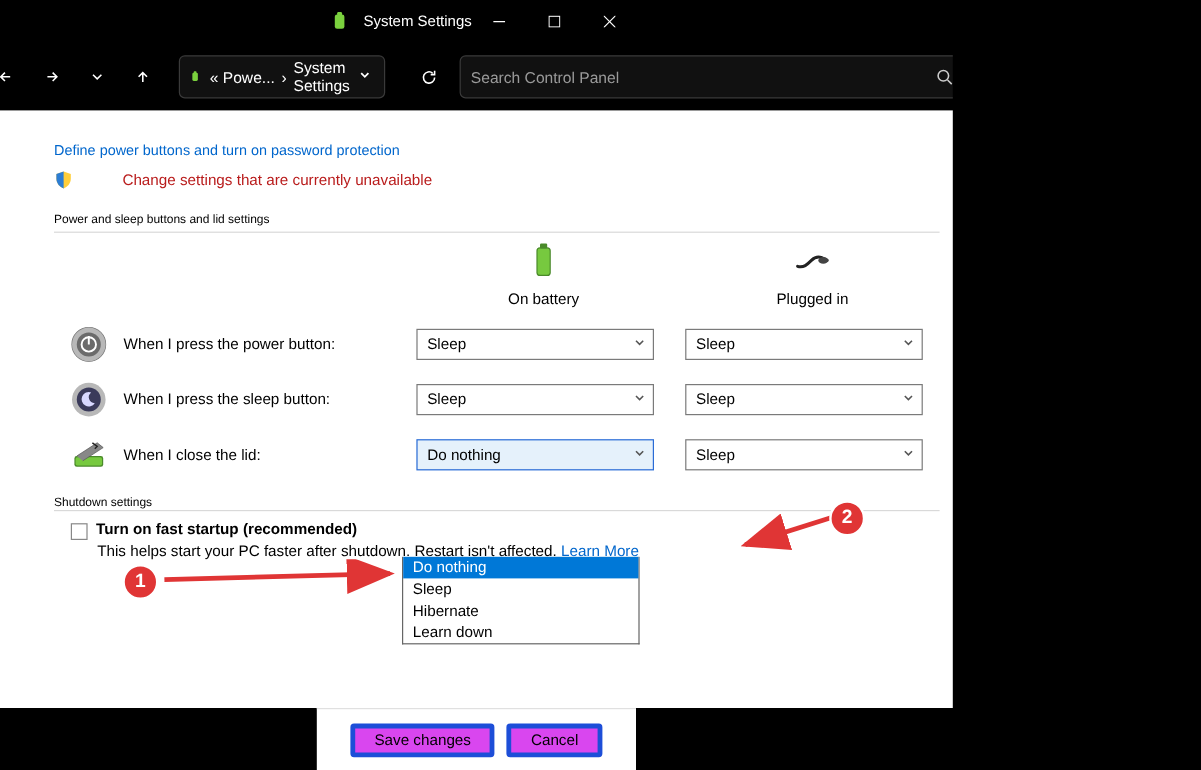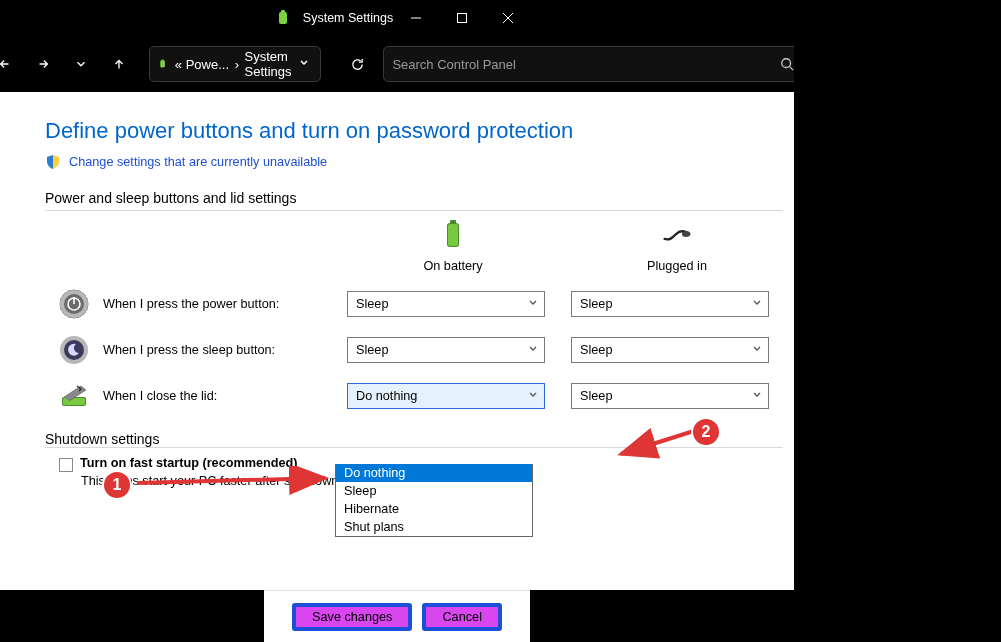--- a/index.html
+++ b/index.html
@@ -25,27 +25,27 @@
 .refresh-btn { width: 40px; height: 36px; display: flex; align-items: center; justify-content: center; color: #fff; }
 .search-box { width: 420px; height: 36px; border: 1px solid #3a3a3a; border-radius: 5px; display: flex; align-items: center; background: #111; color: #9a9a9a; font-size: 13px; padding: 0 8px; margin-left: 0; }
 .search-box .spacer { flex: 1; }
 
 
 .content-wrap { flex: 1; background: #fff; position: relative; display: flex; }
 .content { flex: 1; padding: 26px 80px 0 130px; color: #000; overflow: hidden; position: relative; }
 .scrollbar { width: 16px; background: #f1f1f1; position: relative; }
 .scrollbar .thumb { position: absolute; left: 2px; right: 2px; top: 4px; height: 330px; background: #c0c0c0; border-radius: 3px; }
 
-h1.page-title { color: #0066cc; font-size: 22px; font-weight: 400; margin-bottom: 10px; }
+h1.page-title { color: #0066cc; font-size: 12px; font-weight: 400; margin-bottom: 10px; }
 .subtitle { font-size: 12.7px; color: #000; line-height: 1.5; margin-bottom: 8px; max-width: 730px; }
 .admin-link { display: flex; align-items: center; gap: 8px; font-size: 12.7px; margin-top: 4px; }
-.admin-link a { color: #1d4ed8; text-decoration: none; }
+.admin-link a { color: #b91c1c; text-decoration: none; margin-left: 33px; }
 .shield-icon { width: 16px; height: 16px; }
 
-.section-title { font-size: 14px; margin-top: 20px; margin-bottom: 4px; }
+.section-title { font-size: 10px; margin-top: 20px; margin-bottom: 4px; }
 .section-underline { border-bottom: 1px solid #d9d9d9; margin-bottom: 6px; }
 
 .grid { display: grid; grid-template-columns: 290px 212px 212px; column-gap: 12px; row-gap: 16px; align-items: center; margin-top: 8px; }
 .hdr { display: flex; align-items: center; gap: 10px; font-size: 12.7px; flex-direction: column; }
 .hdr .battery-icon, .hdr .plug-icon { width: 28px; height: 30px; }
 .row-label { display: flex; align-items: center; gap: 14px; font-size: 12.7px; padding-left: 14px; }
 .row-icon { width: 30px; height: 30px; }
 
 .select { height: 26px; border: 1px solid #7a7a7a; background: #fff; font-size: 12.7px; padding: 0 22px 0 8px; display: flex; align-items: center; position: relative; width: 198px; }
 .select .chev { position: absolute; right: 5px; top: 5px; }
@@ -248,21 +248,21 @@
           <svg class="chev" width="12" height="12" viewBox="0 0 12 12">
               <path d="M3 4l3 3 3-3" fill="none" stroke="#555" stroke-width="1.3"></path>
             </svg>
         </div>
       </div>
 
       <div class="dropdown" style="left:420px; top:372px;">
         <div class="opt selected">Do nothing</div>
         <div class="opt">Sleep</div>
         <div class="opt">Hibernate</div>
-        <div class="opt">Shut plans</div>
+        <div class="opt">Learn down</div>
       </div>
 
       <div class="shutdown-row">
         <div class="section-title section-underline">Shutdown settings</div>
         <div class="checkbox-row">
           <div class="checkbox"></div>
           <b>Turn on fast startup (recommended)</b>
         </div>
         <div class="helper">
           <span>This helps start your PC faster after shutdown. Restart isn't affected.</span>

